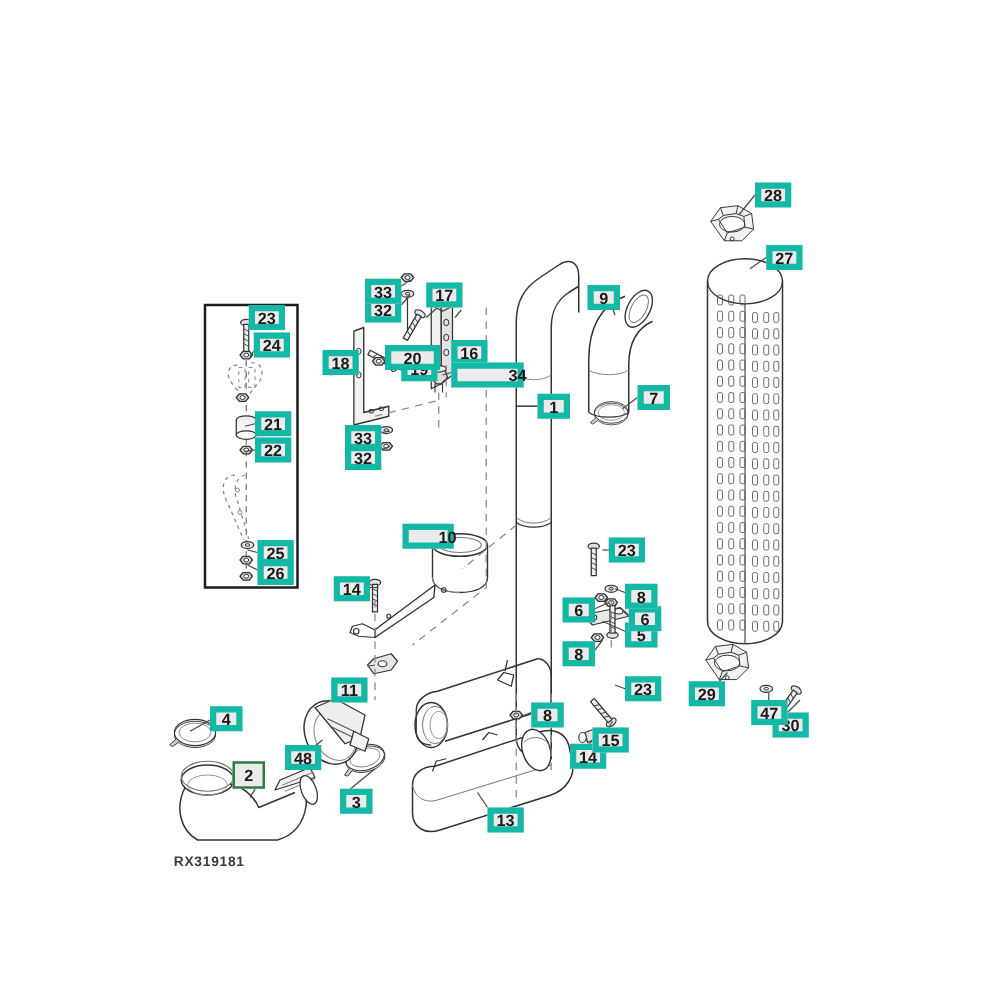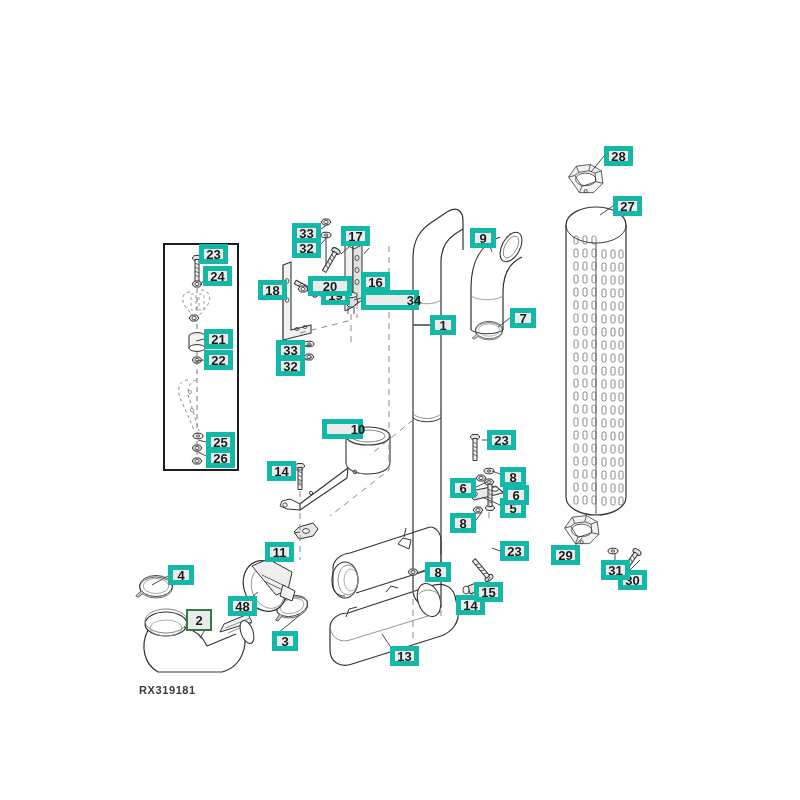--- a/index.html
+++ b/index.html
@@ -488,21 +488,21 @@
       <div class="callout" style="left: 199px; top: 244px; width: 29px; height: 20px;">23</div>
       <div class="callout" style="left: 487px; top: 430px; width: 29px; height: 20px;">23</div>
       <div class="callout" style="left: 500px; top: 541px; width: 29px; height: 20px;">23</div>
       <div class="callout" style="left: 203px; top: 266px; width: 29px; height: 20px;">24</div>
       <div class="callout" style="left: 206px; top: 432px; width: 29px; height: 20px;">25</div>
       <div class="callout" style="left: 206px; top: 448px; width: 29px; height: 20px;">26</div>
       <div class="callout" style="left: 613px; top: 196px; width: 29px; height: 20px;">27</div>
       <div class="callout" style="left: 604px; top: 146px; width: 29px; height: 20px;">28</div>
       <div class="callout" style="left: 551px; top: 545px; width: 29px; height: 20px;">29</div>
       <div class="callout" style="left: 618px; top: 570px; width: 29px; height: 20px;">30</div>
-      <div class="callout" style="left: 601px; top: 560px; width: 29px; height: 20px;">31</div>
+      <div class="callout" style="left: 601px; top: 560px; width: 29px; height: 20px;">47</div>
       <div class="callout" style="left: 292px; top: 238px; width: 29px; height: 20px;">32</div>
       <div class="callout" style="left: 276px; top: 356px; width: 29px; height: 20px;">32</div>
       <div class="callout" style="left: 292px; top: 223px; width: 29px; height: 20px;">33</div>
       <div class="callout" style="left: 276px; top: 340px; width: 29px; height: 20px;">33</div>
       <div class="callout" style="left: 361px; top: 290px; width: 21px; height: 20px; padding-left: 48px;">34</div>
       <div class="callout" style="left: 228px; top: 596px; width: 29px; height: 20px;">48</div>
     </div>
 
 <div id="partnum" style="left:139px;top:684px;text-align:right;">RX319181</div>
 

